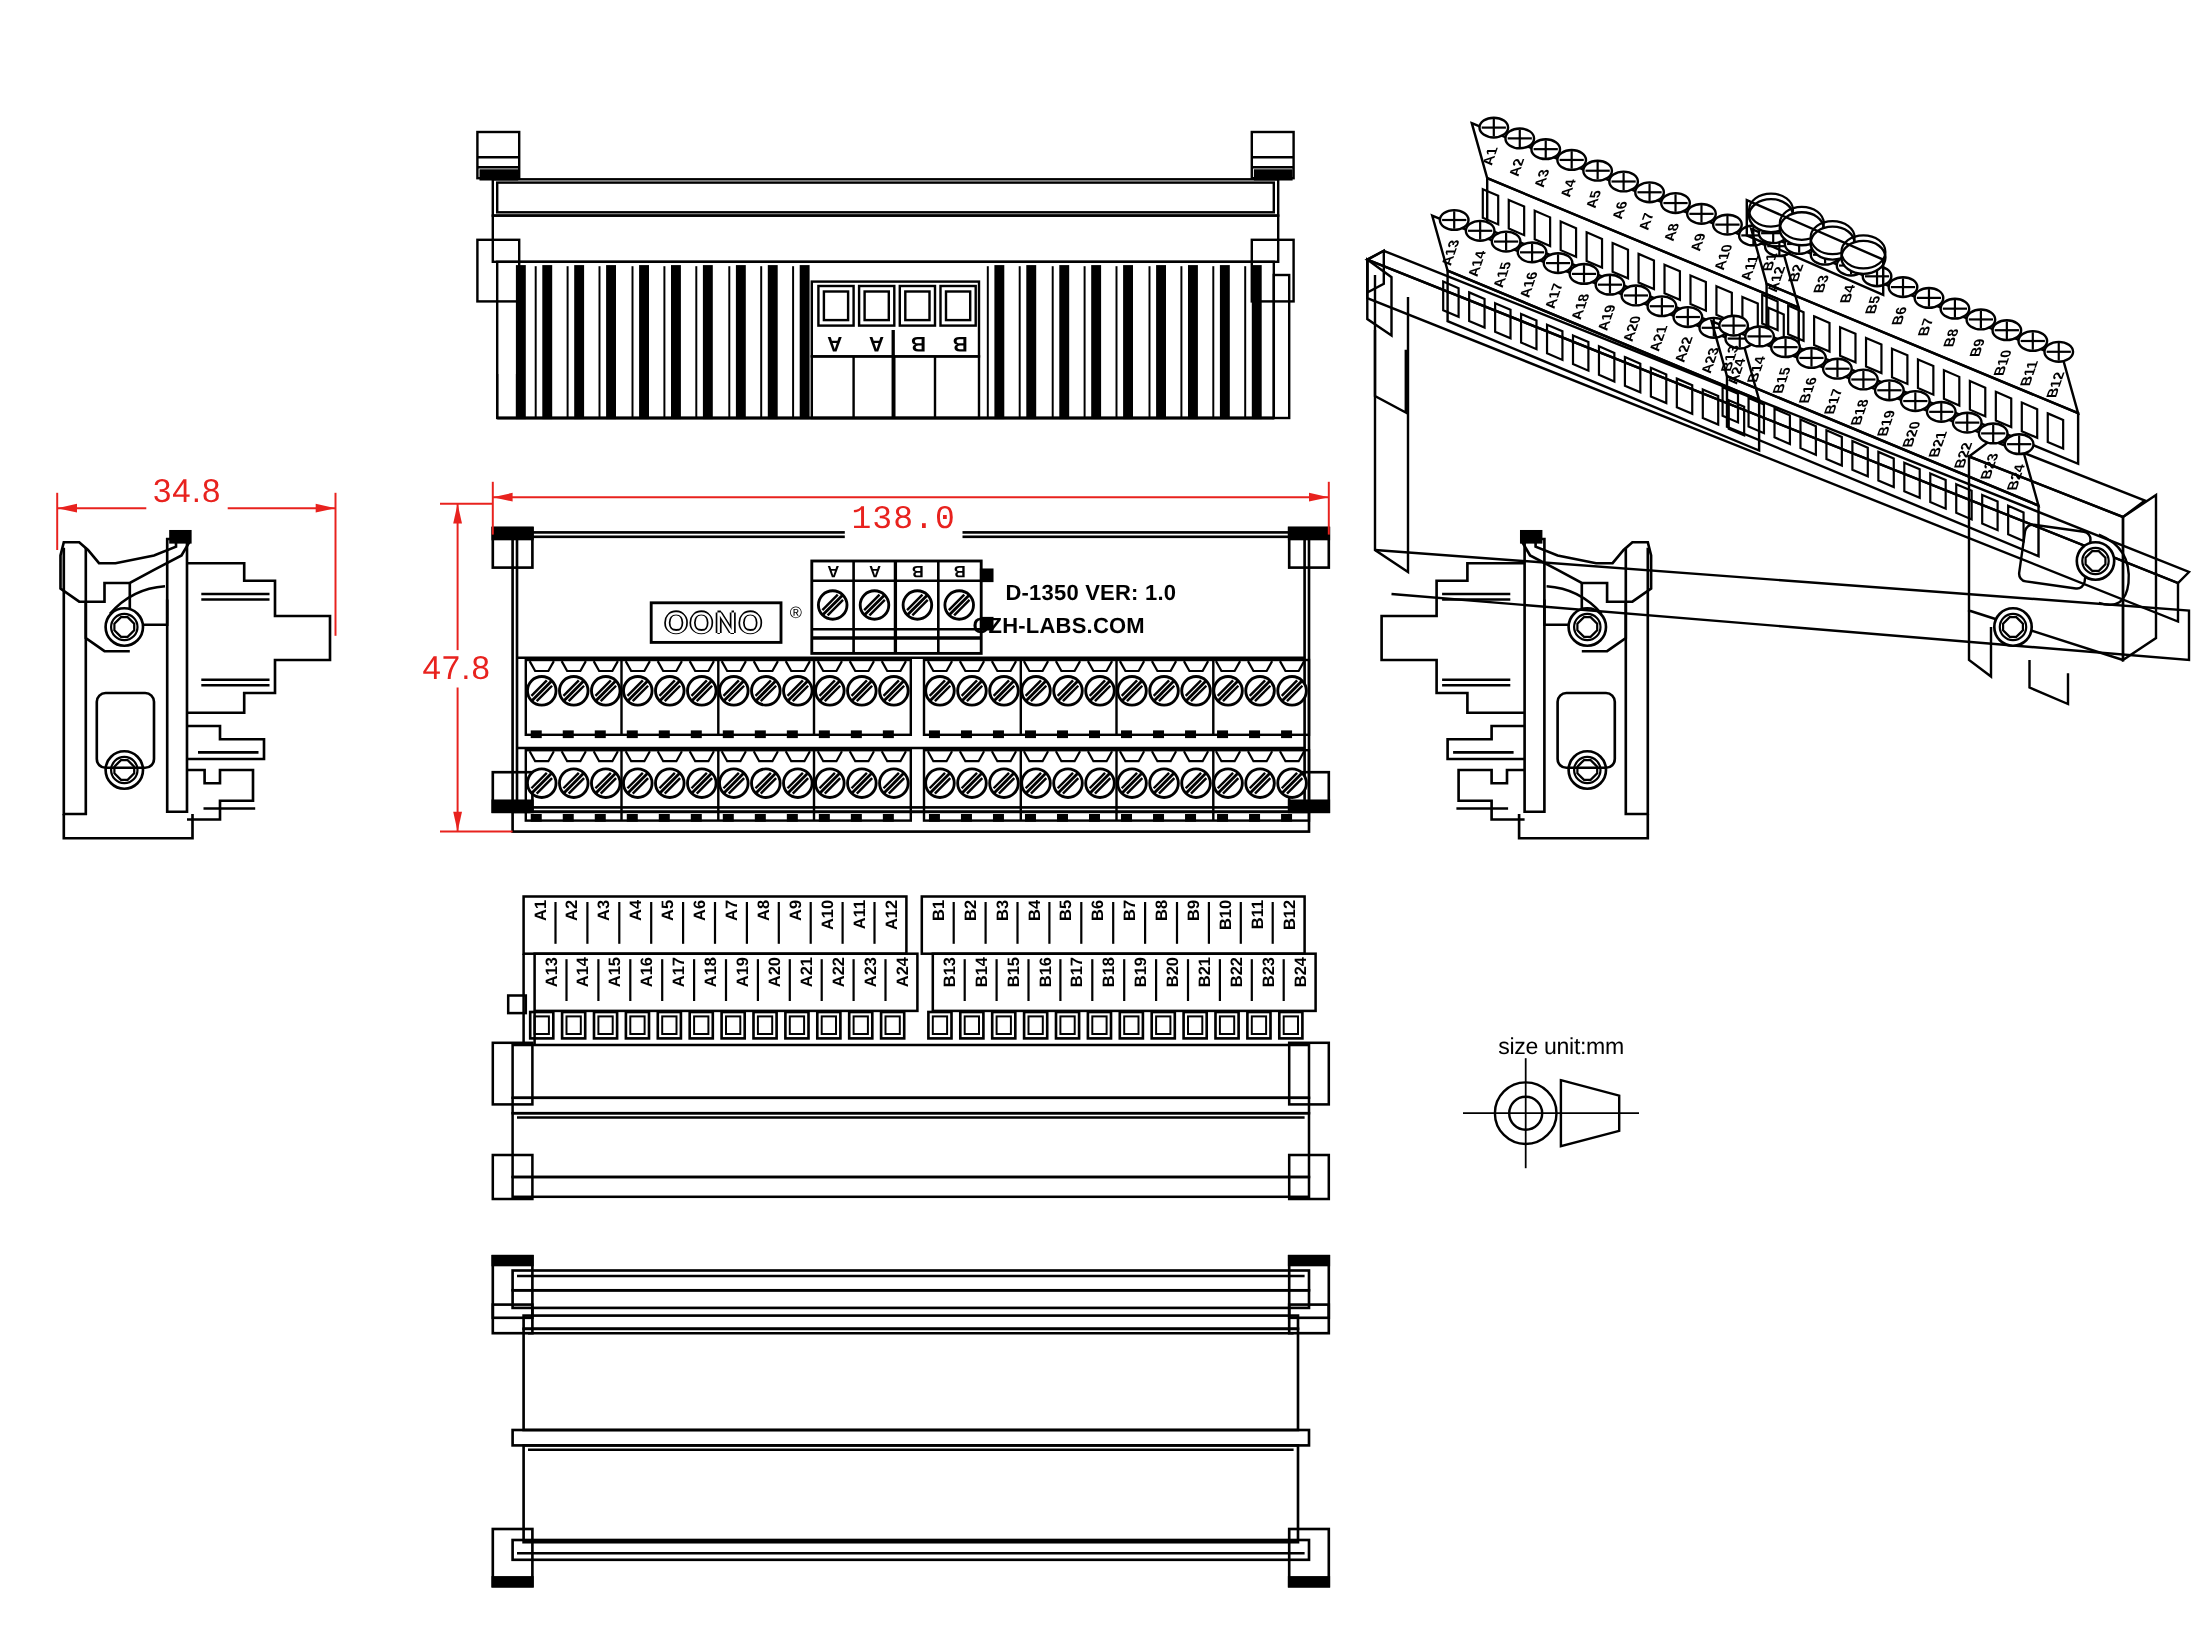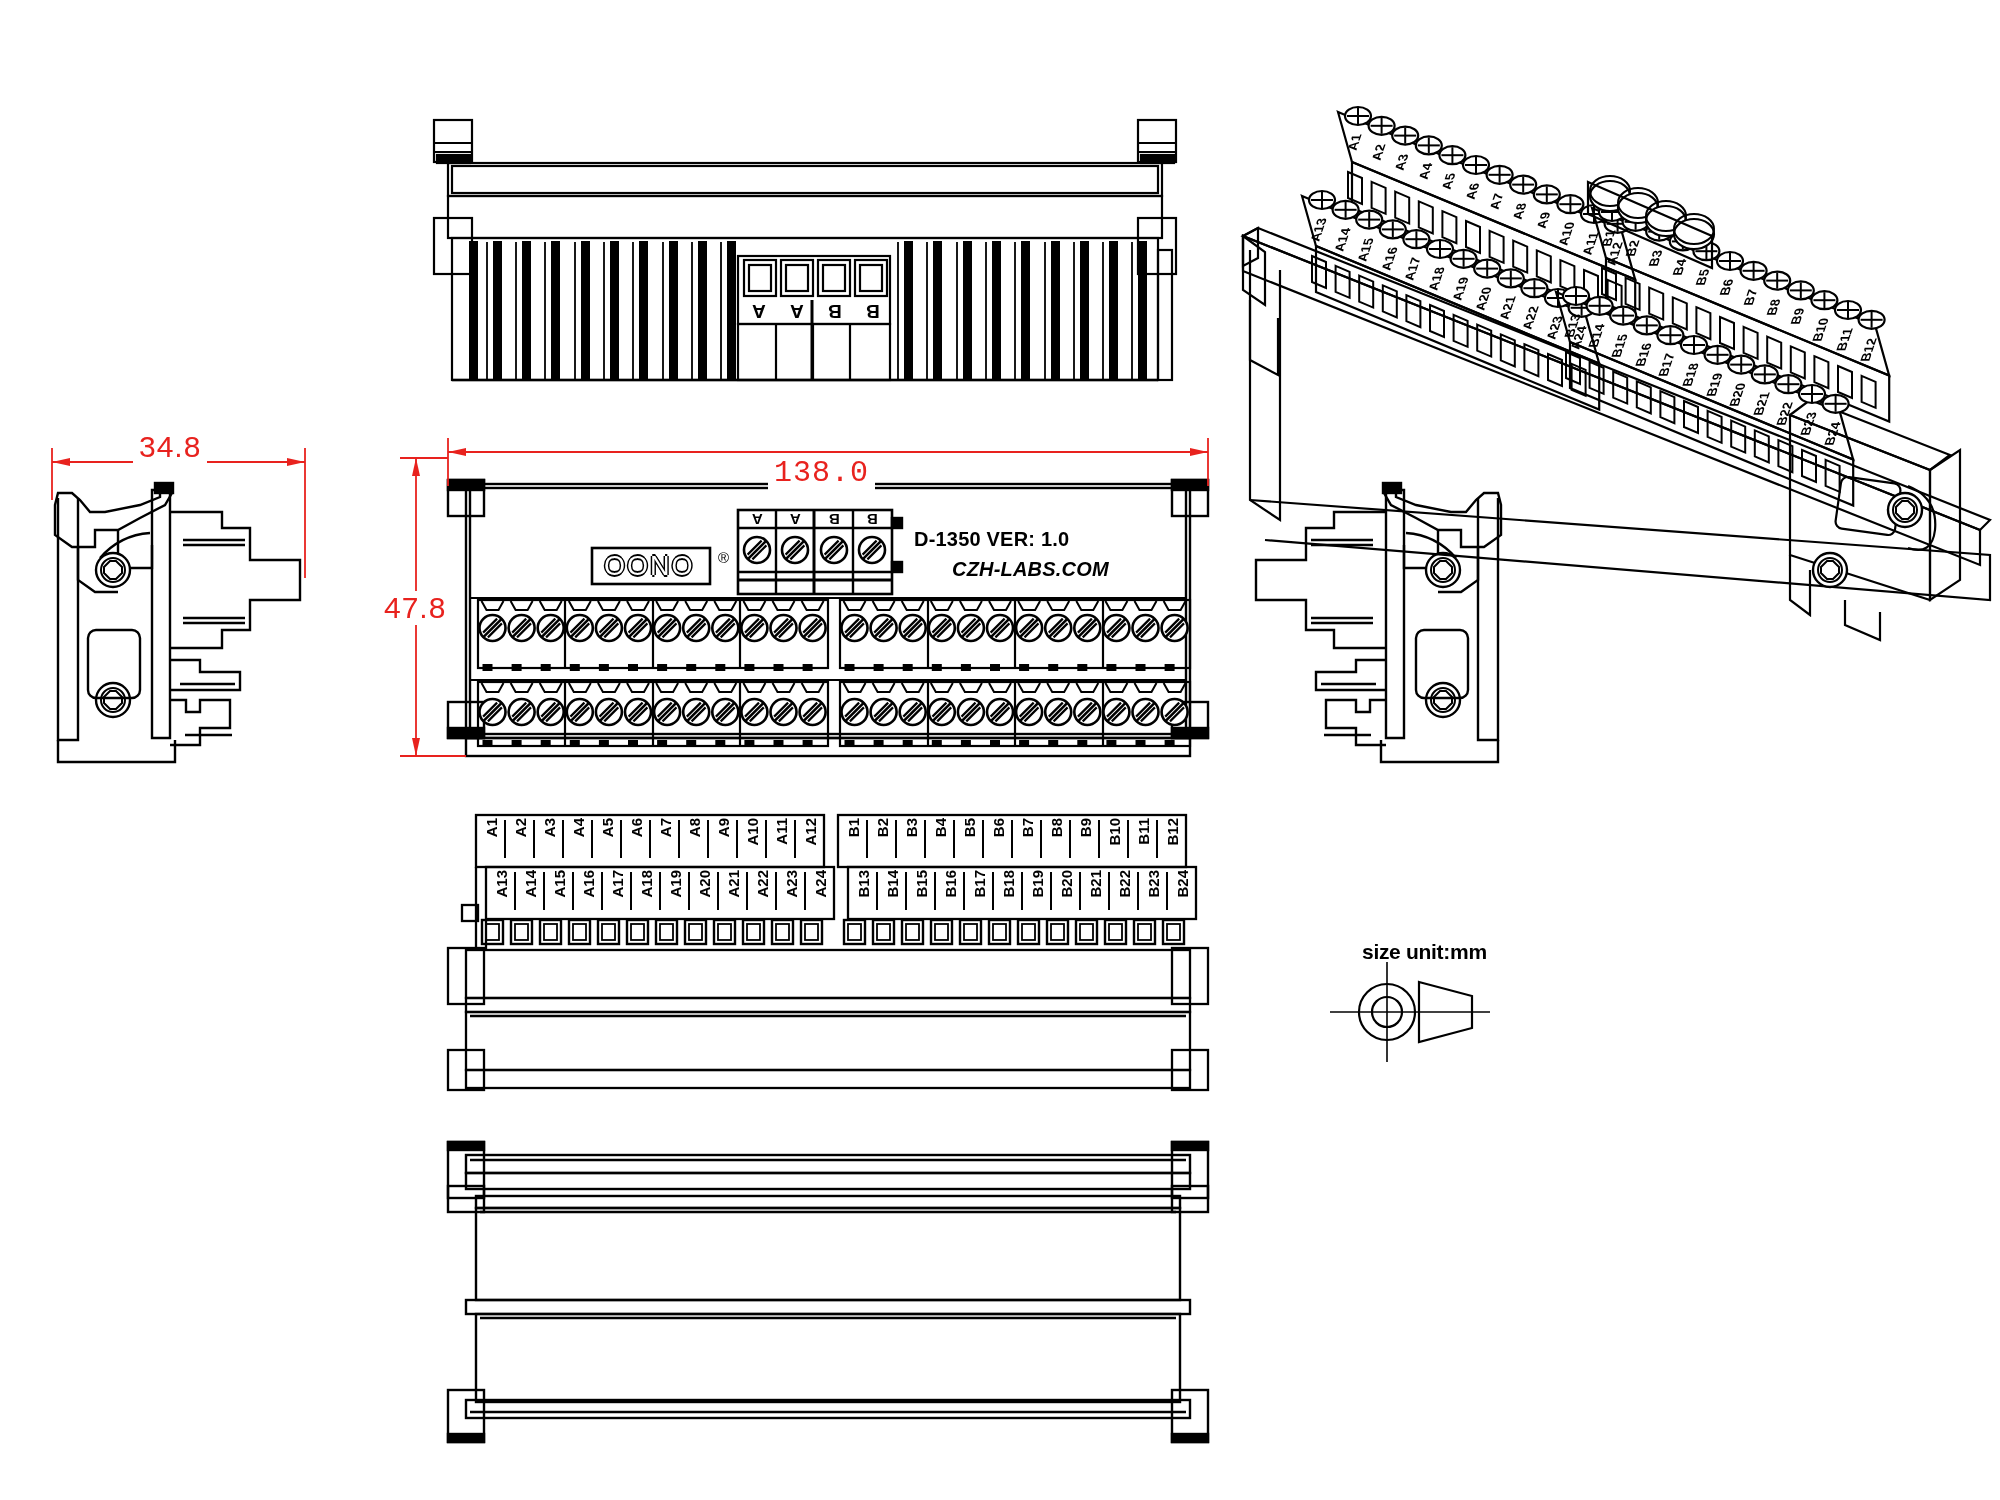--- a/index.html
+++ b/index.html
@@ -2,21 +2,21 @@
 <html><head>
 <meta charset="utf-8">
 <style>
   html,body{margin:0;padding:0;background:#ffffff;}
   body{width:2000px;height:1500px;position:relative;overflow:hidden;
        font-family:"Liberation Sans",sans-serif;color:#000;}
   .stage{position:absolute;left:0;top:0;width:2000px;height:1500px;}
   svg{position:absolute;left:0;top:0;width:2000px;height:1500px;}
   .dimtxt{position:absolute;color:#e8221e;font-family:"Liberation Sans",sans-serif;
           font-weight:400;font-size:30px;letter-spacing:1px;background:#fff;padding:0 6px;}
-  .unittxt{position:absolute;font-weight:bold;font-size:21px;letter-spacing:-0.3px;}
+  .unittxt{position:absolute;font-weight:normal;font-size:21px;letter-spacing:-0.3px;}
   .prodtxt{position:absolute;font-weight:bold;font-size:20px;letter-spacing:0.2px;white-space:nowrap;margin-left:12px;}
   .vlabel{position:absolute;font-weight:bold;font-size:15px;
           writing-mode:vertical-rl;transform:rotate(180deg);white-space:nowrap;
           letter-spacing:0px;line-height:1;}
   .rot180{position:absolute;font-weight:bold;font-size:19px;transform:rotate(180deg);}
   .oono{position:absolute;font-weight:normal;}
 </style>
 </head>
 <body>
 
@@ -752,21 +752,21 @@
 <div class="dimtxt" style="left:768px;top:456px;font-family:Liberation Mono, monospace;">138.0</div>
 <div class="dimtxt" style="left:133px;top:430px;">34.8</div>
 <div class="dimtxt" style="left:378px;top:591px;">47.8</div>
 
 <div class="oono" style="left:604px;top:551px;font-size:27px;letter-spacing:2px;
             -webkit-text-stroke:0px;color:#fff;
             text-shadow:-1.6px 0 #000,1.6px 0 #000,0 -1.6px #000,0 1.6px #000;">OONO</div>
 <div class="oono" style="left:718px;top:549px;font-size:15px;">®</div>
 
 <div class="prodtxt" style="left:902px;top:528px;">D-1350 VER: 1.0</div>
-<div class="prodtxt" style="left:940px;top:558px;font-style:italic;">CZH-LABS.COM</div>
+<div class="prodtxt" style="left:872px;top:558px;">CZH-LABS.COM</div>
 
 <div class="rot180" style="left:752px;top:300px;">A</div>
 <div class="rot180" style="left:790px;top:300px;">A</div>
 <div class="rot180" style="left:828px;top:300px;">B</div>
 <div class="rot180" style="left:866px;top:300px;">B</div>
 
 <div class="rot180" style="left:752px;top:511px;font-size:15px;">A</div>
 <div class="rot180" style="left:790px;top:511px;font-size:15px;">A</div>
 <div class="rot180" style="left:829px;top:511px;font-size:15px;">B</div>
 <div class="rot180" style="left:867px;top:511px;font-size:15px;">B</div>

